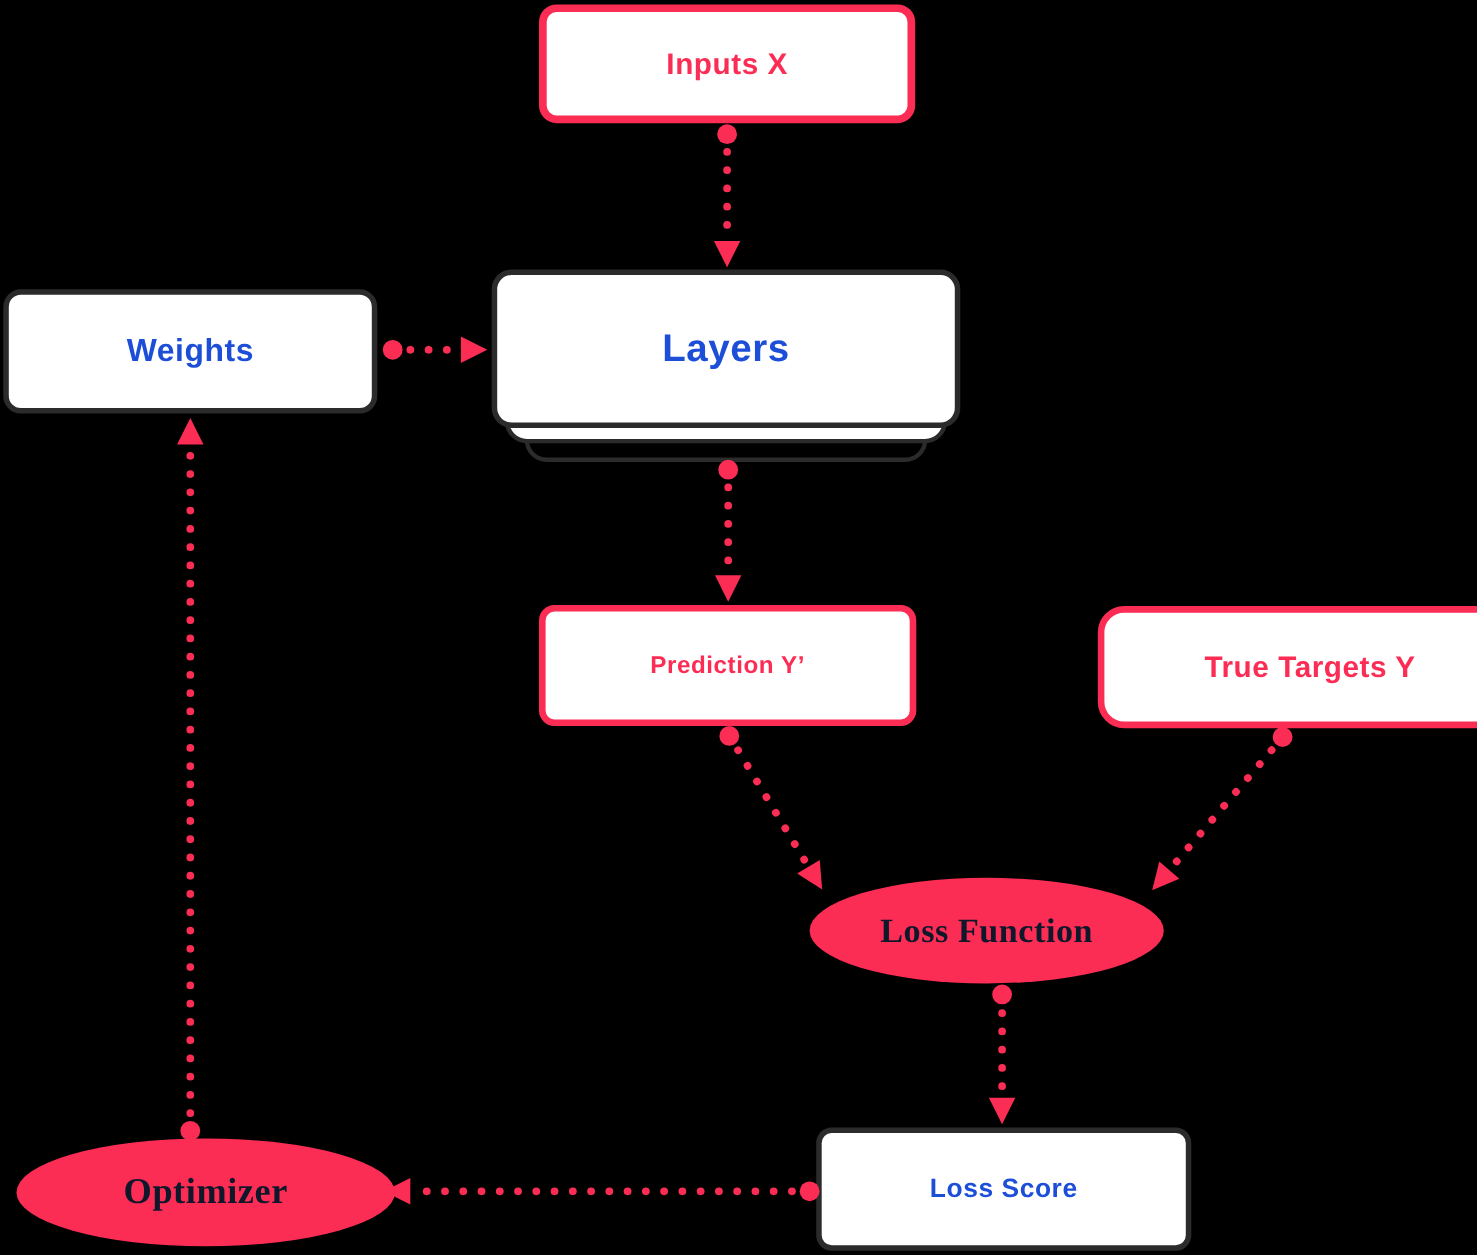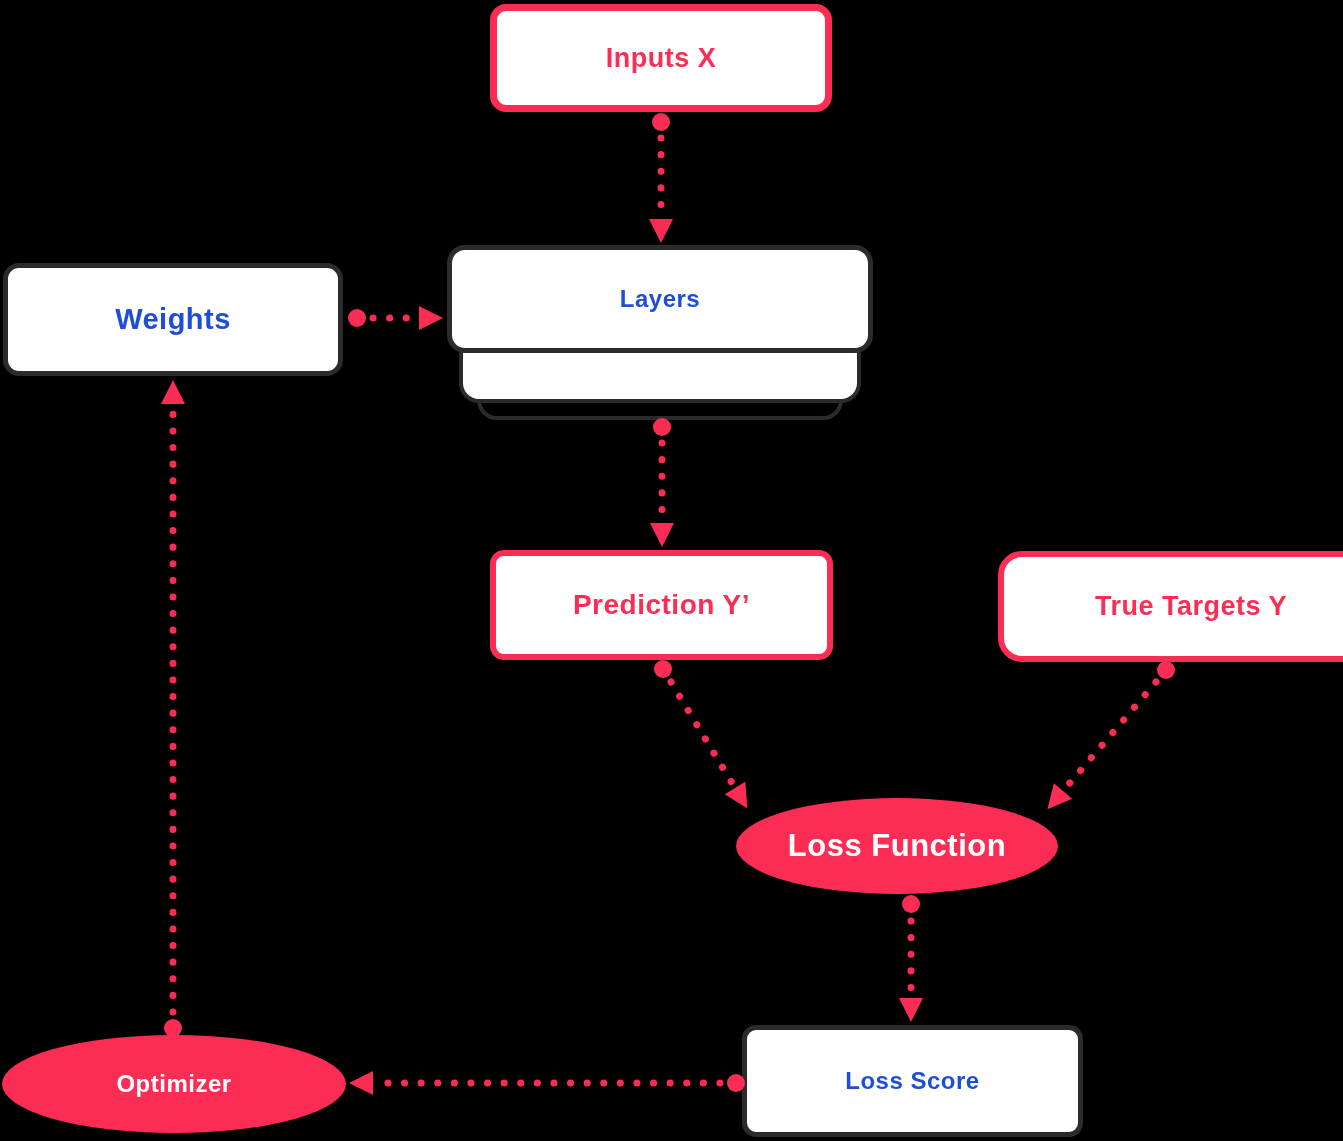--- a/index.html
+++ b/index.html
@@ -14,36 +14,36 @@
     position:absolute;
     display:flex;align-items:center;justify-content:center;
     box-sizing:border-box;
     text-align:center;
     font-weight:bold;
     letter-spacing:.5px;
   }
   .rect{background:#fff;border-radius:16px;}
   .rect.red-outline{border:7px solid #FB2D55;color:#FB2D55;}
   .rect.dark-outline{border:5px solid #2B2B2B;color:#1d4ed8;}
-  .ellipse{background:#FB2D55;border-radius:50%;color:#ffffff;}
+  .ellipse{background:#FB2D55;border-radius:50%;color:#0f172a;font-family:Liberation Serif, serif;}
 
   #node-inputs-x   {left:490px;top:4px;   width:342px;height:108px;font-size:27px;z-index:3;}
   #node-weights    {left:3px;  top:263px; width:340px;height:113px;font-size:29px;z-index:3;}
-  #node-layers     {left:447px;top:245px; width:426px;height:108px;font-size:24px;z-index:3;border-radius:18px;}
+  #node-layers     {left:447px;top:245px; width:426px;height:144px;font-size:35px;z-index:3;border-radius:18px;}
   .layers-card2    {position:absolute;left:459px;top:265px;width:402px;height:138px;
                     background:#fff;border:4px solid #2B2B2B;border-radius:20px;
                     box-sizing:border-box;z-index:2;}
   .layers-card3    {position:absolute;left:477px;top:280px;width:366px;height:140px;
                     background:transparent;border:4px solid #2B2B2B;border-radius:20px;
                     box-sizing:border-box;z-index:1;}
-  #node-prediction {left:490px;top:550px; width:343px;height:110px;font-size:28px;z-index:3;border-width:6px;border-radius:14px;}
+  #node-prediction {left:490px;top:550px; width:343px;height:110px;font-size:22px;z-index:3;border-width:6px;border-radius:14px;}
   #node-true-targets{left:998px;top:551px;width:386px;height:111px;font-size:27px;z-index:3;border-width:6px;border-radius:24px;}
   #node-loss-function{left:736px;top:798px;width:322px;height:96px;font-size:31px;z-index:3;}
   #node-loss-score {left:742px;top:1025px;width:341px;height:112px;font-size:24px;z-index:3;border-radius:14px;}
-  #node-optimizer  {left:2px; top:1035px; width:344px;height:98px; font-size:24px;z-index:3;}
+  #node-optimizer  {left:15px; top:1035px; width:344px;height:98px; font-size:33px;z-index:3;}
 
   svg.edges{position:absolute;left:0;top:0;z-index:10;pointer-events:none;}
   .edge-line{fill:none;stroke:#FB2D55;stroke-width:7;stroke-linecap:round;stroke-dasharray:0.1 16.5;}
   .edge-dot{fill:#FB2D55;}
 </style>
 </head>
 <body>
 
 <div class="canvas">
 

